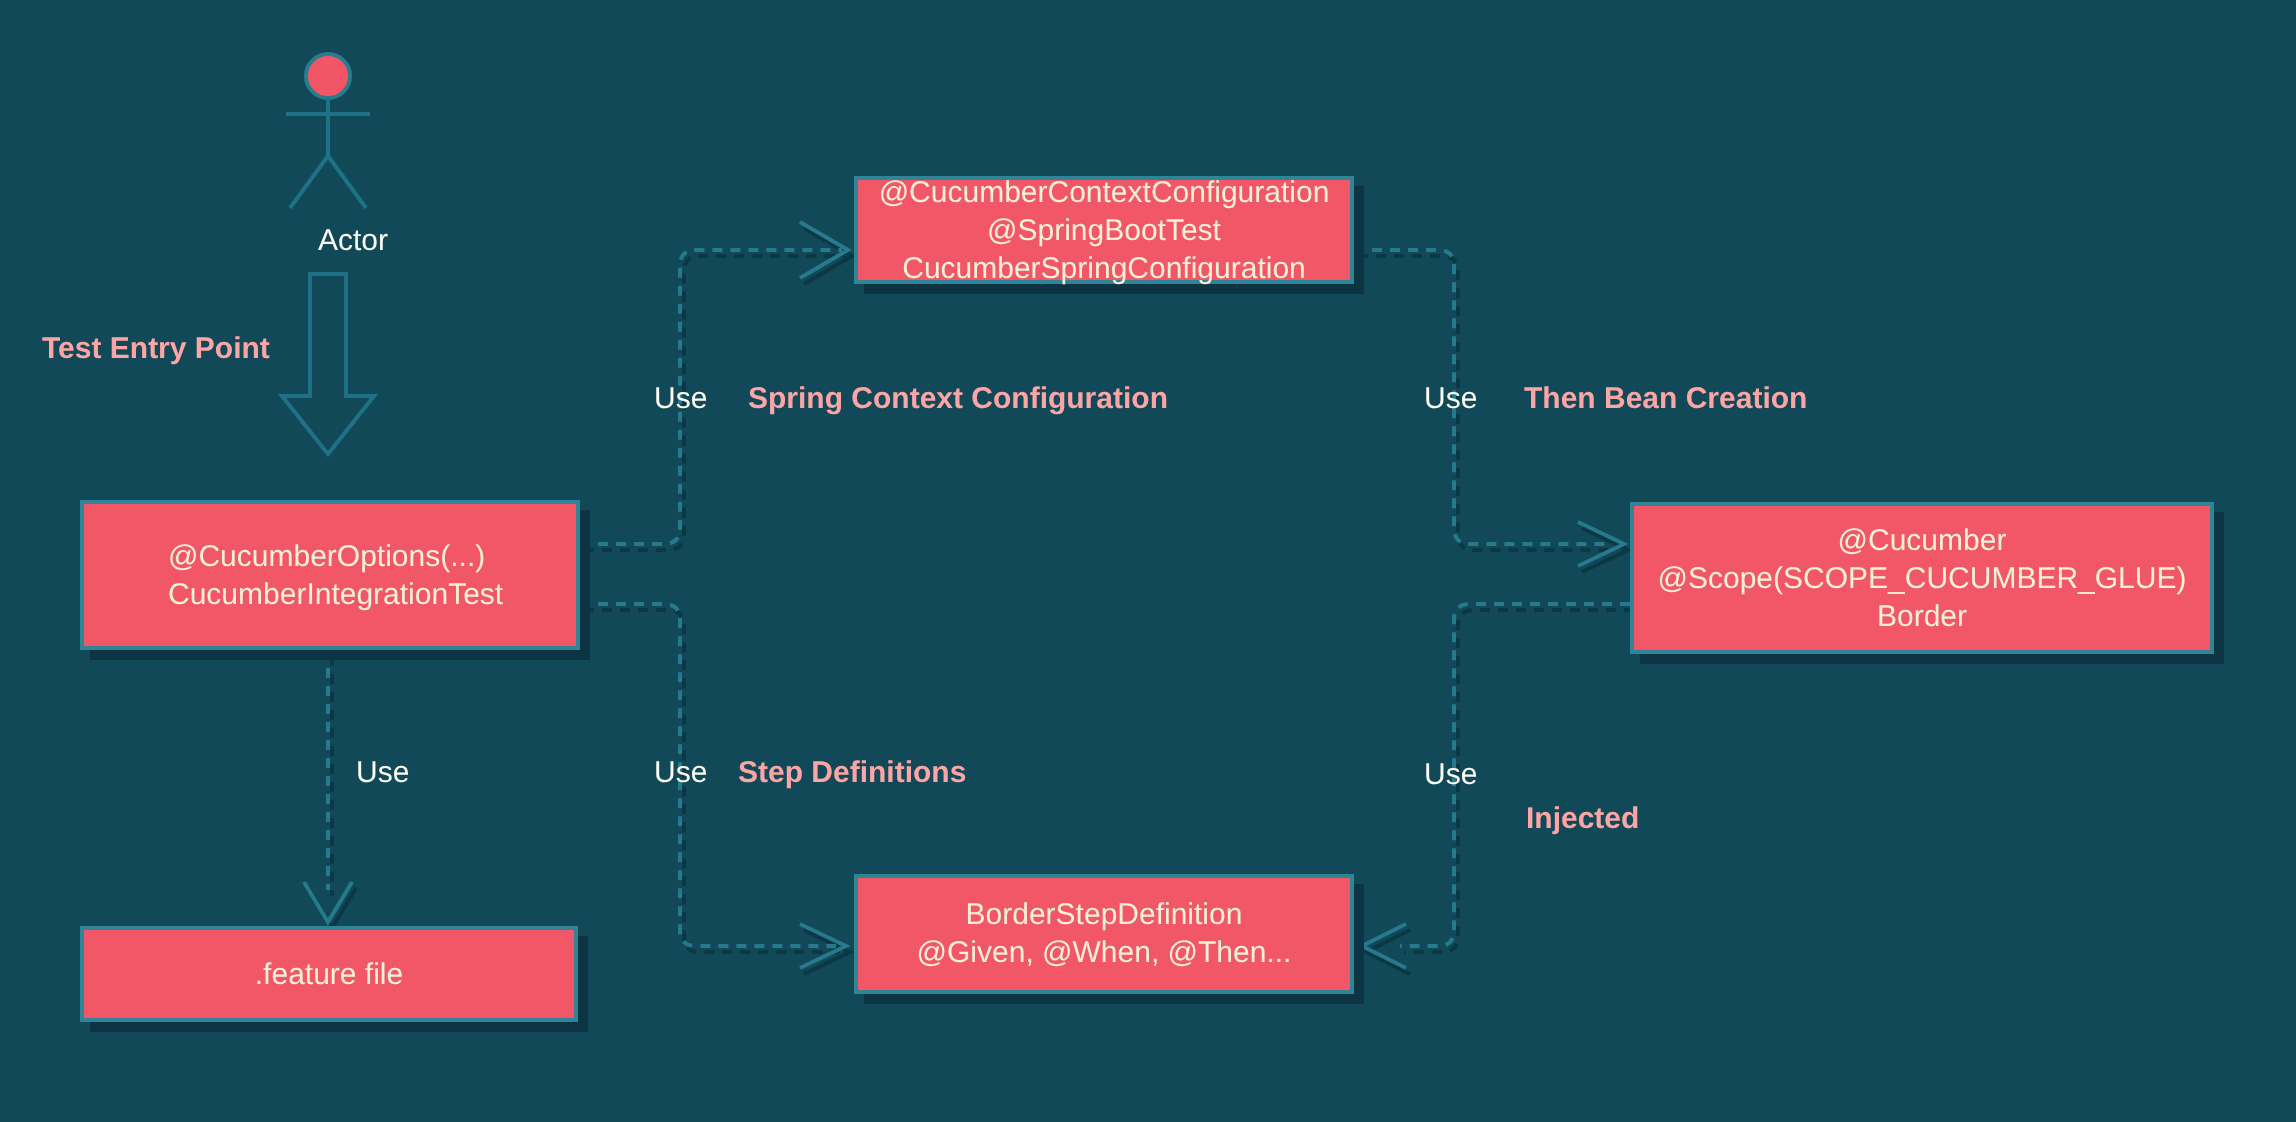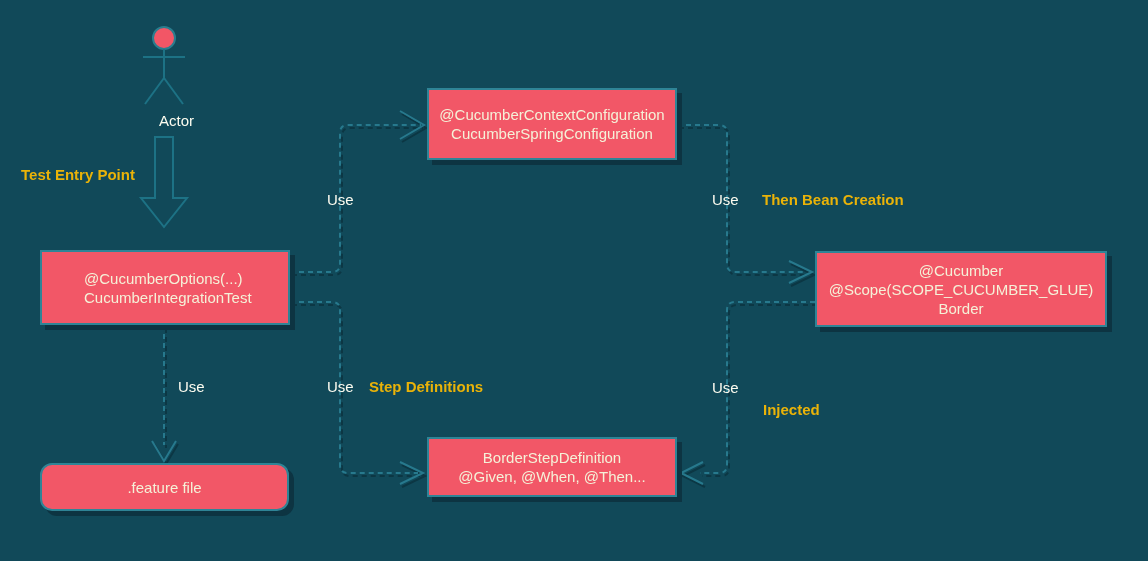--- a/index.html
+++ b/index.html
@@ -31,21 +31,21 @@
     text-align:center;
   }
   .node.left-align{text-align:left;padding-left:42px;}
 
   .lbl{
     position:absolute;
     font-size:15px;
     color:#fdfcf0;
     white-space:nowrap;
   }
-  .lbl.bold{font-weight:bold;color:#eab308;}
+  .lbl.bold{font-weight:bold;color:#fca5a5;}
 </style>
 </head>
 <body>
 
 <div id="canvas">
 
   <svg id="lines-layer" width="1148" height="561" viewBox="0 0 1148 561">
     <defs>
       <g id="edgeA">
         <path d="M290 272 H332 Q340 272 340 264 V133 Q340 125 348 125 H421" class="dashed"></path>
@@ -97,50 +97,52 @@
       <circle cx="164" cy="38" r="11" fill="#f25666" stroke="#2a7d8e"></circle>
       <line x1="164" y1="49" x2="164" y2="80"></line>
       <line x1="143" y1="57" x2="185" y2="57"></line>
       <line x1="164" y1="78" x2="145" y2="104"></line>
       <line x1="164" y1="78" x2="183" y2="104"></line>
     </g>
 
     <polygon class="figure" points="155,137 173,137 173,198 187,198 164,227 141,198 155,198"></polygon>
   </svg>
 
-  <div class="node" style="left:427px;top:88px;width:250px;height:72px;align-items:center;">
+  <div class="node" style="left:427px;top:88px;width:250px;height:54px;align-items:center;">
     <div>@CucumberContextConfiguration</div>
+    <div>@SpringBootTest</div>
     <div>CucumberSpringConfiguration</div>
   </div>
 
   <div class="node left-align" style="left:40px;top:250px;width:250px;height:75px;">
     <div>@CucumberOptions(...)</div>
     <div>CucumberIntegrationTest</div>
   </div>
 
   <div class="node" style="left:815px;top:251px;width:292px;height:76px;">
     <div>@Cucumber</div>
     <div>@Scope(SCOPE_CUCUMBER_GLUE)</div>
     <div>Border</div>
   </div>
 
   <div class="node" style="left:427px;top:437px;width:250px;height:60px;">
     <div>BorderStepDefinition</div>
     <div>@Given, @When, @Then...</div>
   </div>
 
-  <div class="node" style="left:40px;top:463px;width:249px;height:48px;border-radius:12px;">
+  <div class="node" style="left:40px;top:463px;width:249px;height:48px;">
     <div>.feature file</div>
   </div>
 
   <div class="lbl" style="left:134px;top:112px;width:60px;text-align:right;">Actor</div>
 
   <div class="lbl bold" style="left:21px;top:166px;">Test Entry Point</div>
 
   <div class="lbl" style="left:327px;top:191px;">Use</div>
+  <div class="lbl bold" style="left:374px;top:191px;">Spring Context Configuration</div>
 
   <div class="lbl" style="left:712px;top:191px;">Use</div>
   <div class="lbl bold" style="left:762px;top:191px;">Then Bean Creation</div>
 
   <div class="lbl" style="left:178px;top:378px;">Use</div>
 
   <div class="lbl" style="left:327px;top:378px;">Use</div>
   <div class="lbl bold" style="left:369px;top:378px;">Step Definitions</div>
 
   <div class="lbl" style="left:712px;top:379px;">Use</div>

